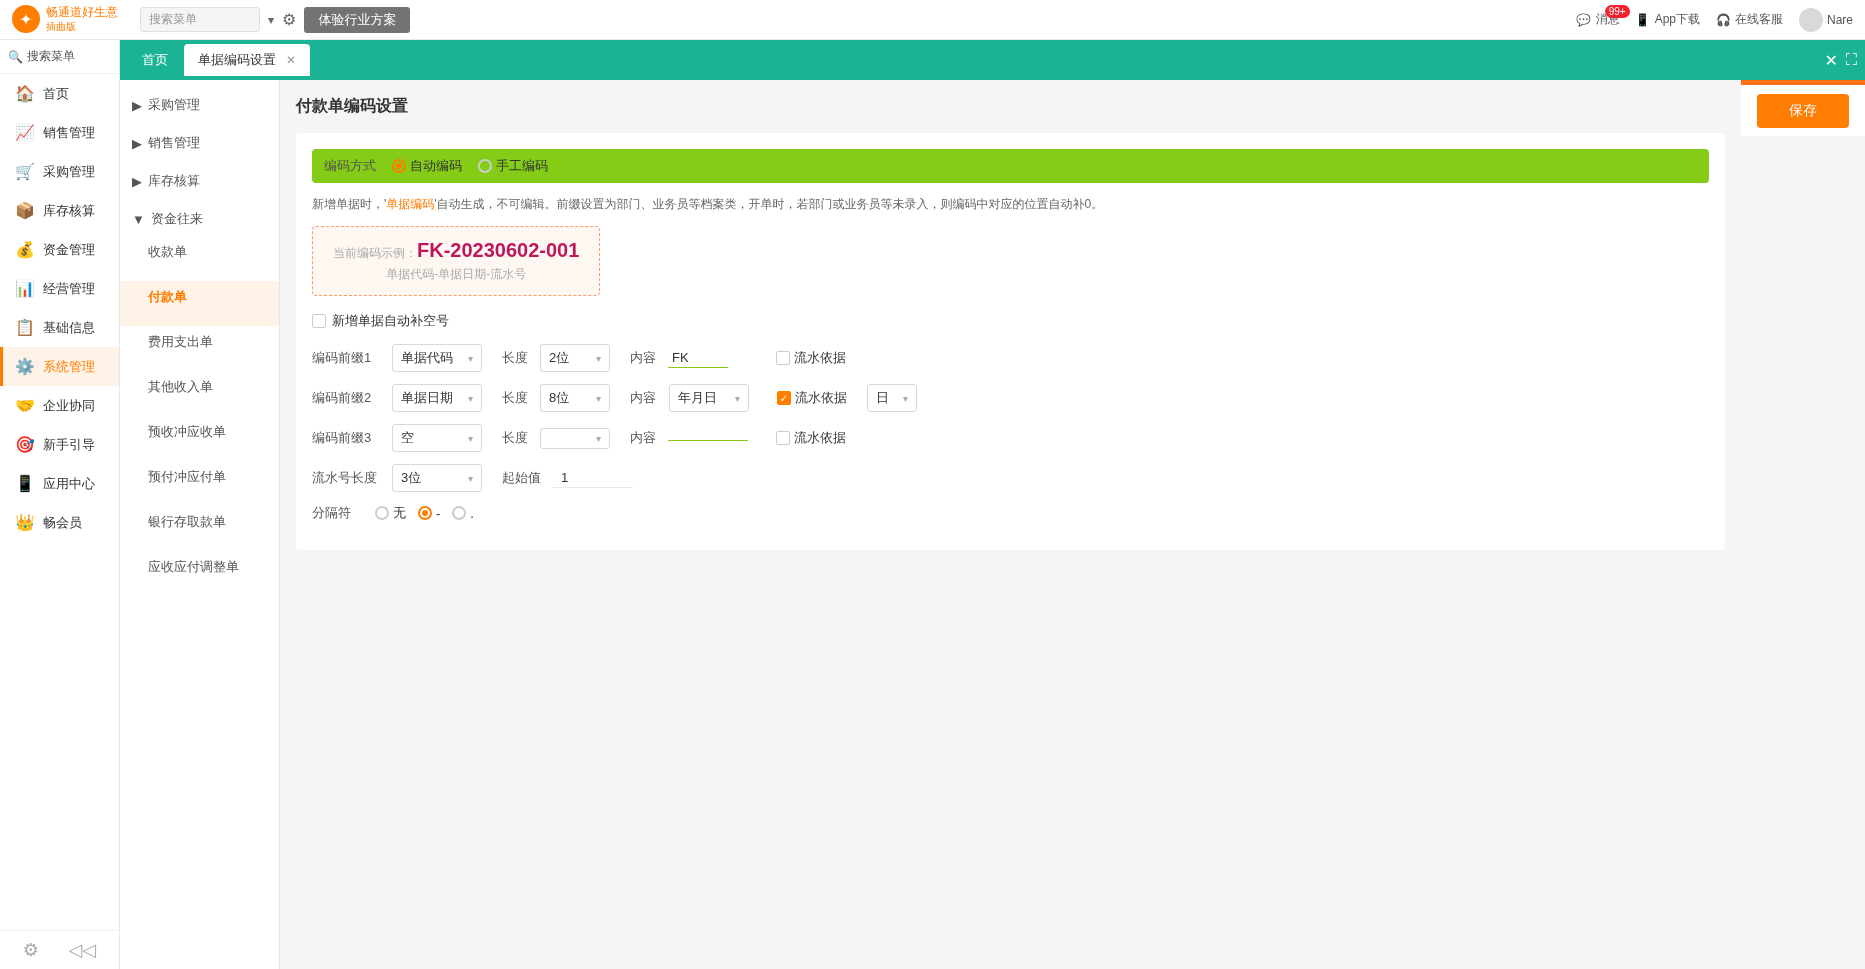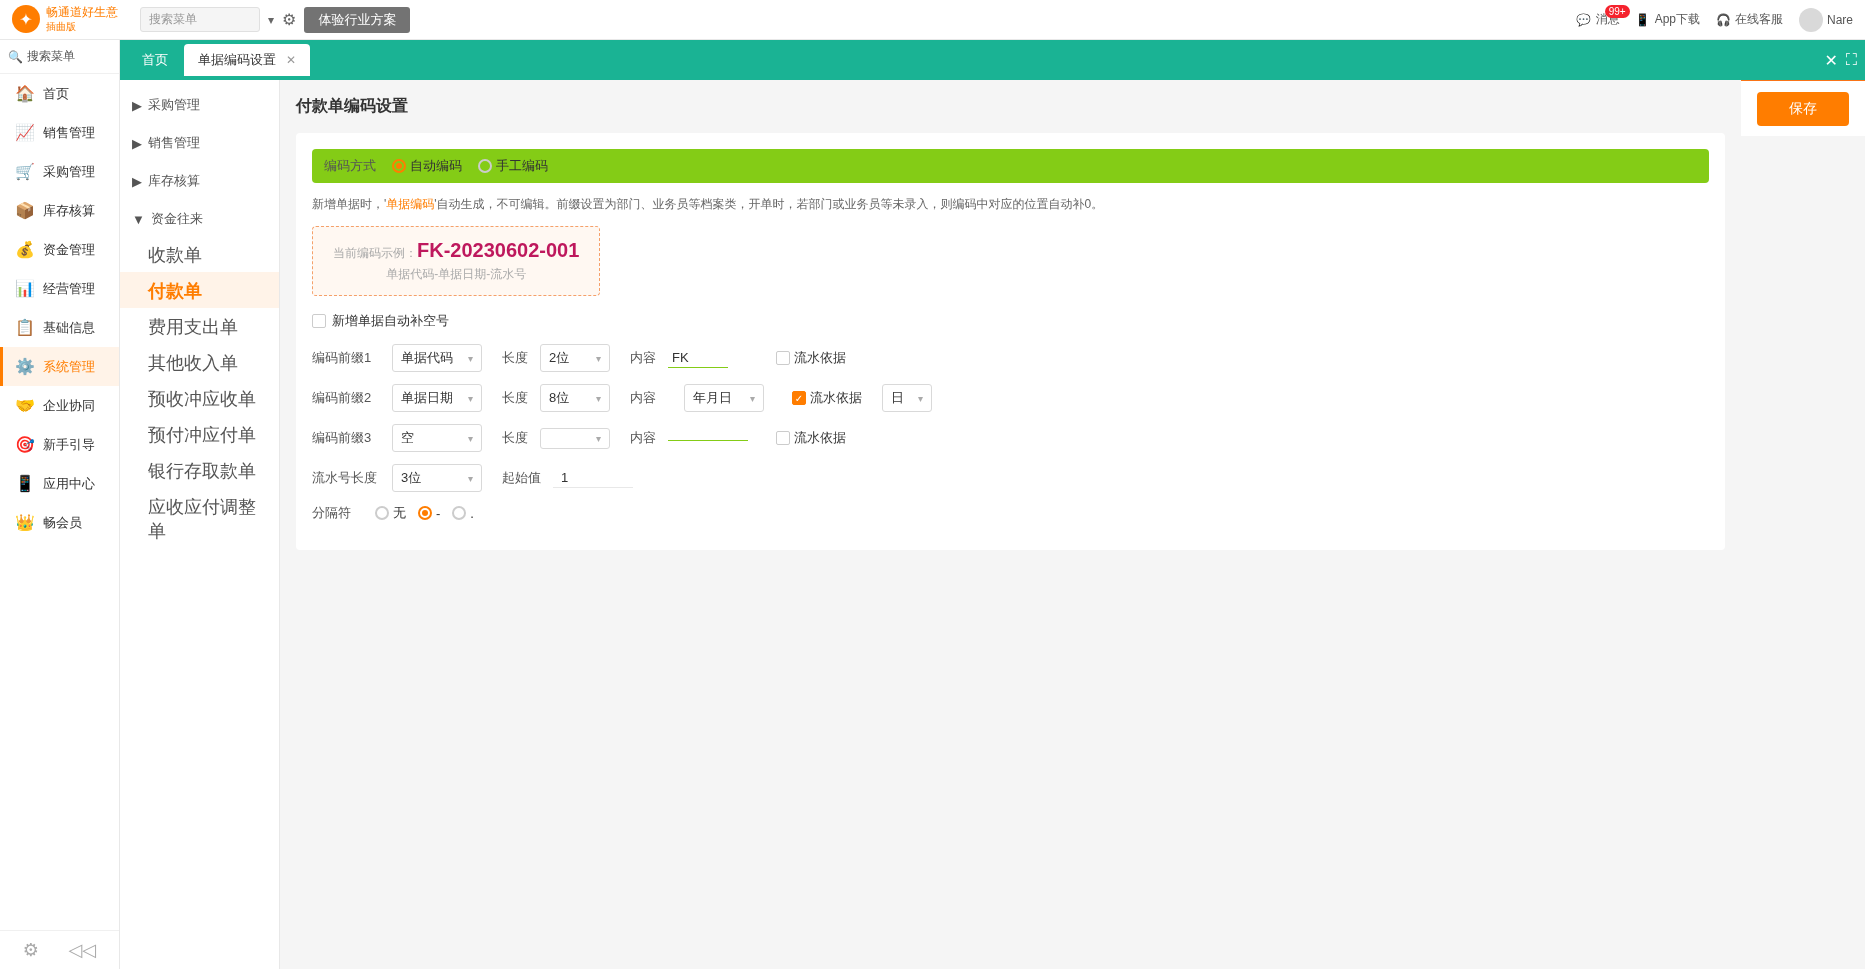--- a/index.html
+++ b/index.html
@@ -198,21 +198,21 @@
     
     .separator-row { display: flex; align-items: center; gap: 24px; margin-bottom: 12px; }
     .sep-label { font-size: 13px; color: #555; }
     .sep-options { display: flex; align-items: center; gap: 12px; }
     .sep-option { display: flex; align-items: center; gap: 4px; font-size: 13px; cursor: pointer; }
 
     
     .bottom-bar {
       height: 56px;
       background: #fff;
-      border-top: 1px solid #f97316;
+      border-top: 5px solid #f97316;
       display: flex;
       align-items: center;
       justify-content: flex-end;
       padding: 0 16px;
     }
     .save-btn {
       background: #ff7d00; color: #fff; border: none;
       padding: 8px 32px; border-radius: 4px; font-size: 14px; cursor: pointer;
     }
 
@@ -226,22 +226,22 @@
       padding: 8px 0;
       flex-shrink: 0;
     }
     .sub-menu-group { margin-bottom: 4px; }
     .sub-menu-header {
       display: flex; align-items: center; gap: 6px;
       padding: 8px 12px; font-size: 13px; color: #555;
       cursor: pointer;
     }
     .sub-menu-item {
-      padding: 7px 12px 5px 28px;
-      font-size: 18px; color: #555; cursor: pointer;
+      padding: 7px 12px 20px 28px;
+      font-size: 13px; color: #555; cursor: pointer;
     }
     .sub-menu-item.active { background: #fff3e8; color: #ff7d00; font-weight: bold; }
 
     .inner-content { flex: 1; display: flex; flex-direction: row; overflow: hidden; }
   </style>
 </head>
 <body>
 
 <div class="top-bar">
   <div class="top-bar-logo">
@@ -456,21 +456,21 @@
               <div class="form-select">
                 <span>单据日期</span>
                 <span class="form-select-arrow">▾</span>
               </div>
               <span class="form-length-label">长度</span>
               <div class="form-length-select">
                 <span>8位</span>
                 <span class="form-select-arrow">▾</span>
               </div>
               <span class="form-content-label">内容</span>
-              <div class="form-select" style="min-width:80px;margin-left:16px;text-align:center;">
+              <div class="form-select" style="min-width:80px;margin-left:1px;text-align:center;">
                 <span>年月日</span>
                 <span class="form-select-arrow">▾</span>
               </div>
               <div class="serial-checkbox" style="margin-left:16px;">
                 <div class="checkbox-box checked">✓</div>
                 <span>流水依据</span>
               </div>
               <div class="form-select" style="min-width:50px;margin-left:8px;">
                 <span>日</span>
                 <span class="form-select-arrow">▾</span>

